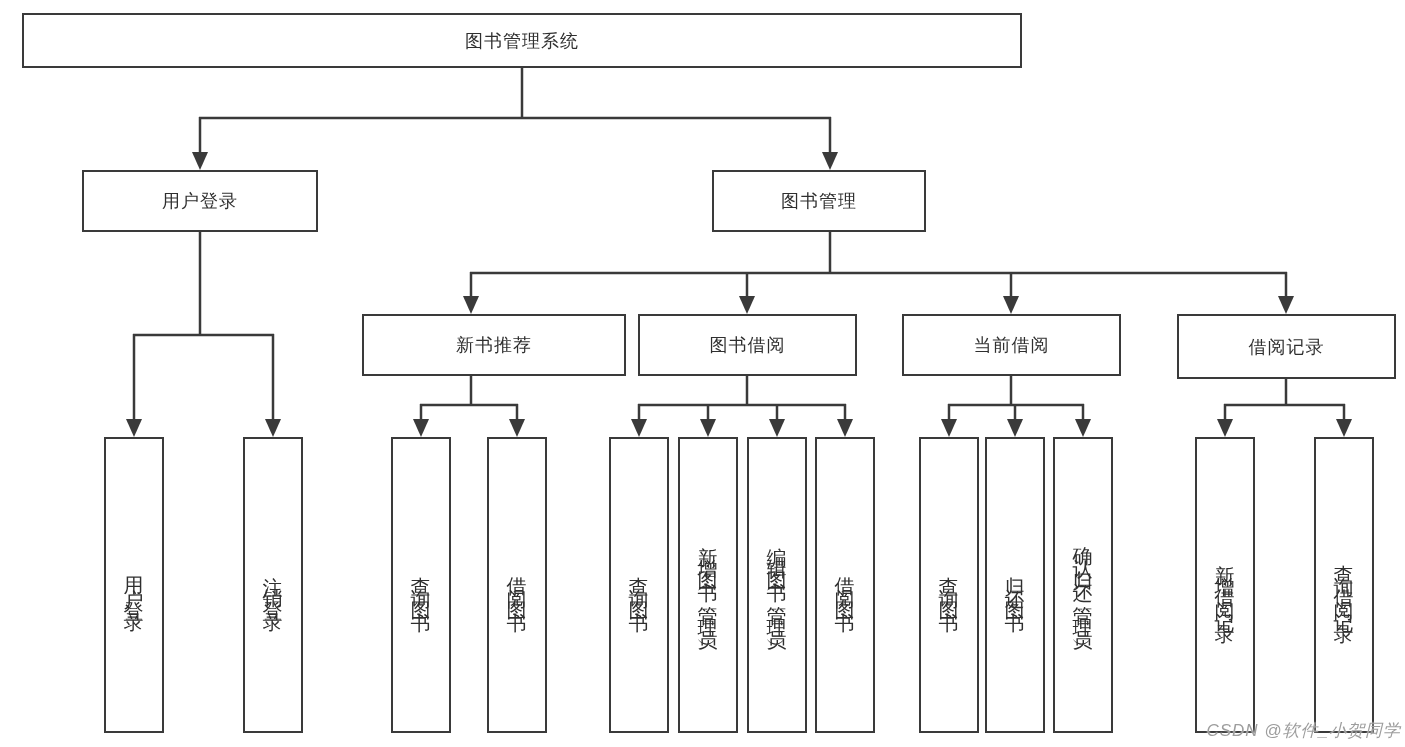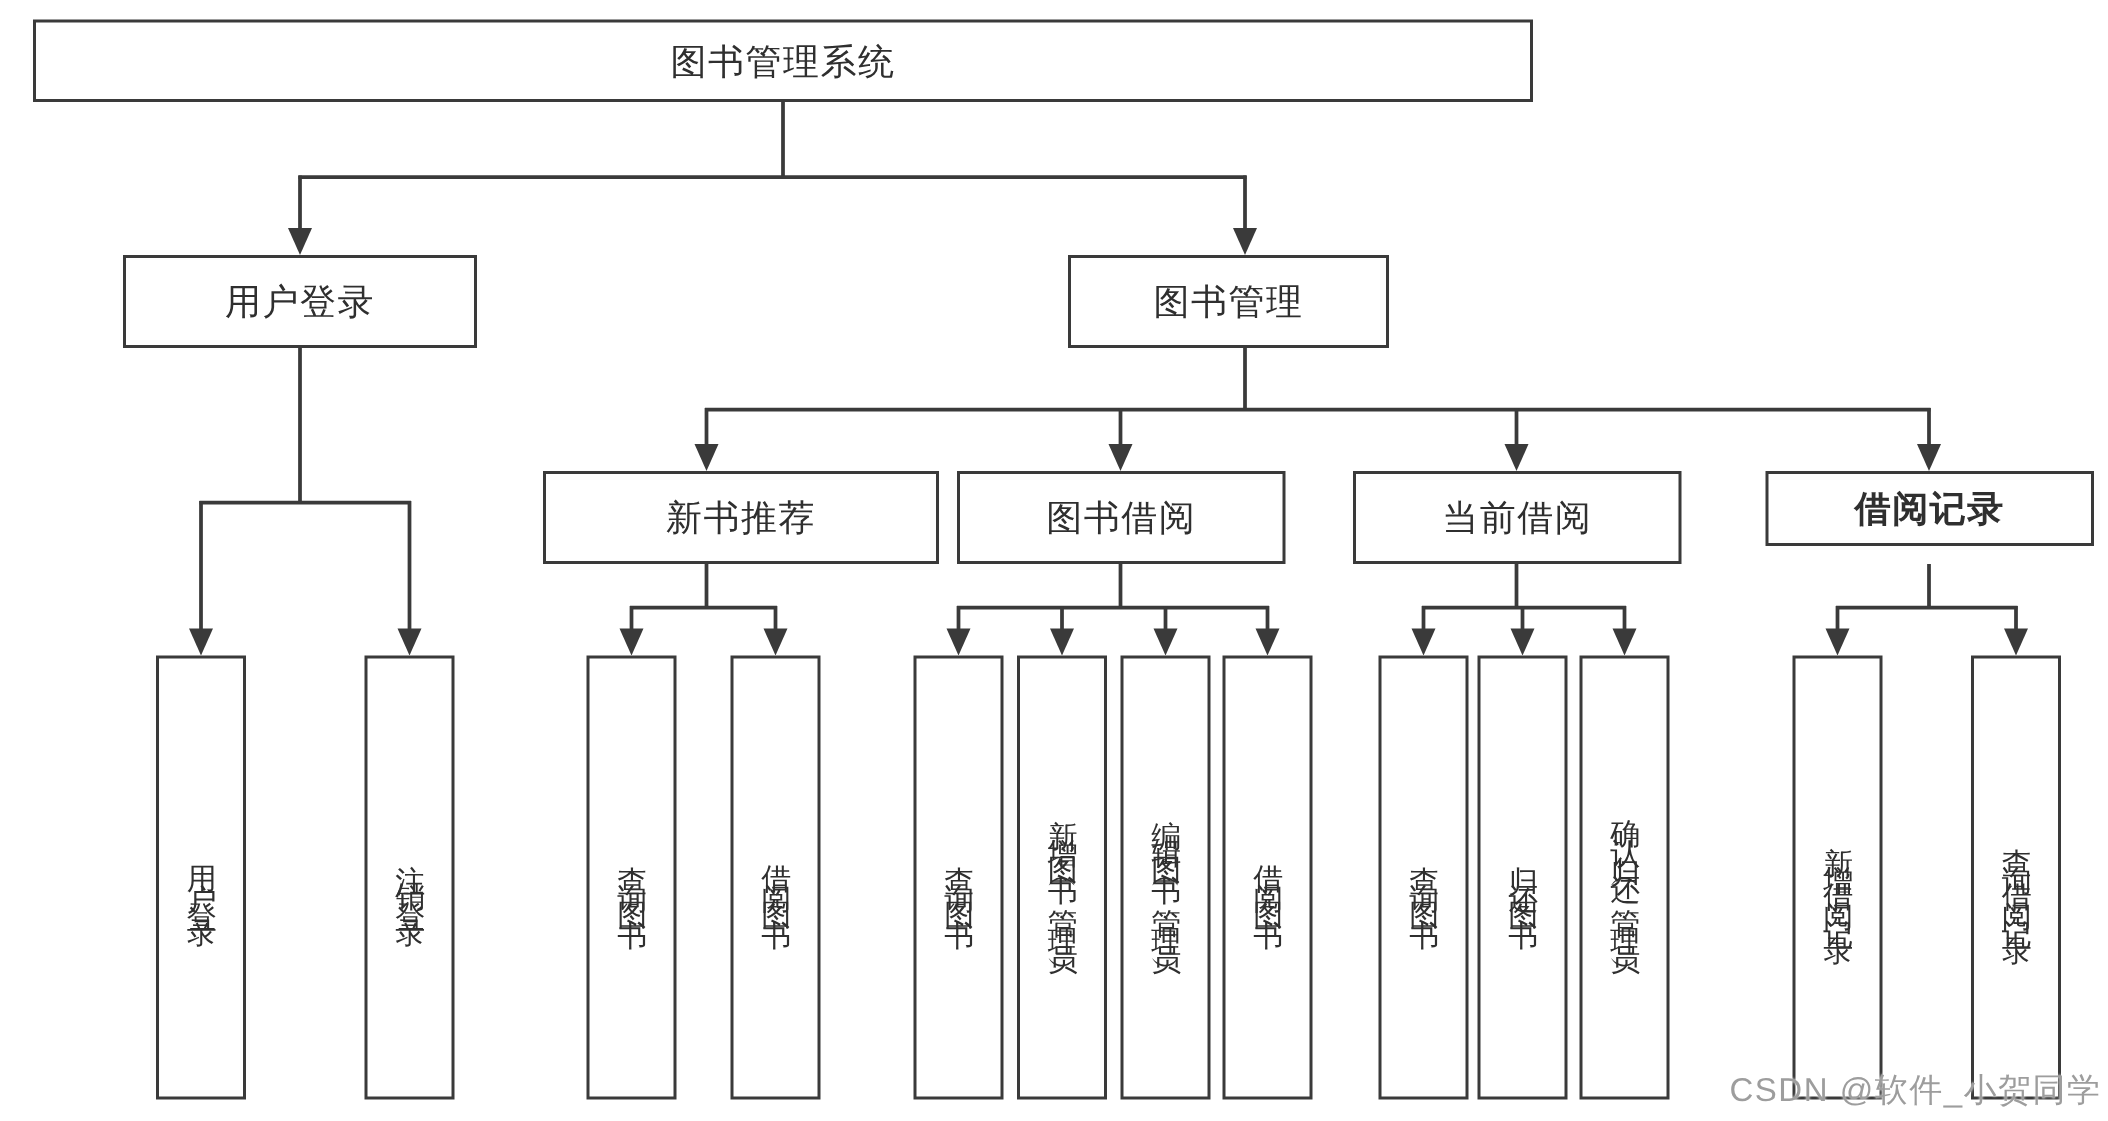--- a/index.html
+++ b/index.html
@@ -15,40 +15,41 @@
   .ahead{fill:#3a3a3a;stroke:none;}
   .box{
     position:absolute;
     box-sizing:border-box;
     border:2.5px solid #3a3a3a;
     background:#ffffff;
     display:flex;
     align-items:center;
     justify-content:center;
     color:#2f2f2f;
-    font-size:24px;
+    font-size:18px;
     letter-spacing:1px;
     white-space:nowrap;
   }
   .vbox{
     writing-mode:vertical-rl;
     text-orientation:mixed;
     letter-spacing:12px;
     line-height:1;
     font-size:20px;
     white-space:normal;
   }
   .watermark{
     position:absolute;
     right:4px;
     bottom:5px;
-    font-size:22px;
+    font-size:17px;
     color:#9d9d9d;
     letter-spacing:1px;
     text-shadow:0 0 2px #ffffff;
+    font-style:italic;
   }
 </style>
 </head>
 <body>
 
 <div class="canvas">
 
   <svg class="wires" viewBox="0 0 1405 747">
 
     <g>
@@ -126,21 +127,21 @@
   </svg>
 
   <div class="box" style="left:22px;top:13px;width:1000px;height:55px;">图书管理系统</div>
 
   <div class="box" style="left:82px;top:170px;width:236px;height:62px;">用户登录</div>
   <div class="box" style="left:712px;top:170px;width:214px;height:62px;">图书管理</div>
 
   <div class="box" style="left:362px;top:314px;width:264px;height:62px;">新书推荐</div>
   <div class="box" style="left:902px;top:314px;width:219px;height:62px;">当前借阅</div>
   <div class="box" style="left:638px;top:314px;width:219px;height:62px;">图书借阅</div>
-  <div class="box" style="left:1177px;top:314px;width:219px;height:50px;font-weight:bold;">借阅记录</div>
+  <div class="box" style="left:1177px;top:314px;width:219px;height:65px;">借阅记录</div>
 
   <div class="box vbox" style="left:104px;top:437px;width:60px;height:296px;">用户登录</div>
   <div class="box vbox" style="left:243px;top:437px;width:60px;height:296px;">注销登录</div>
 
   <div class="box vbox" style="left:391px;top:437px;width:60px;height:296px;">查询图书</div>
   <div class="box vbox" style="left:487px;top:437px;width:60px;height:296px;">借阅图书</div>
 
   <div class="box vbox" style="left:609px;top:437px;width:60px;height:296px;">查询图书</div>
   <div class="box vbox" style="left:678px;top:437px;width:60px;height:296px;">新增图书（管理员）</div>
   <div class="box vbox" style="left:747px;top:437px;width:60px;height:296px;">编辑图书（管理员）</div>

